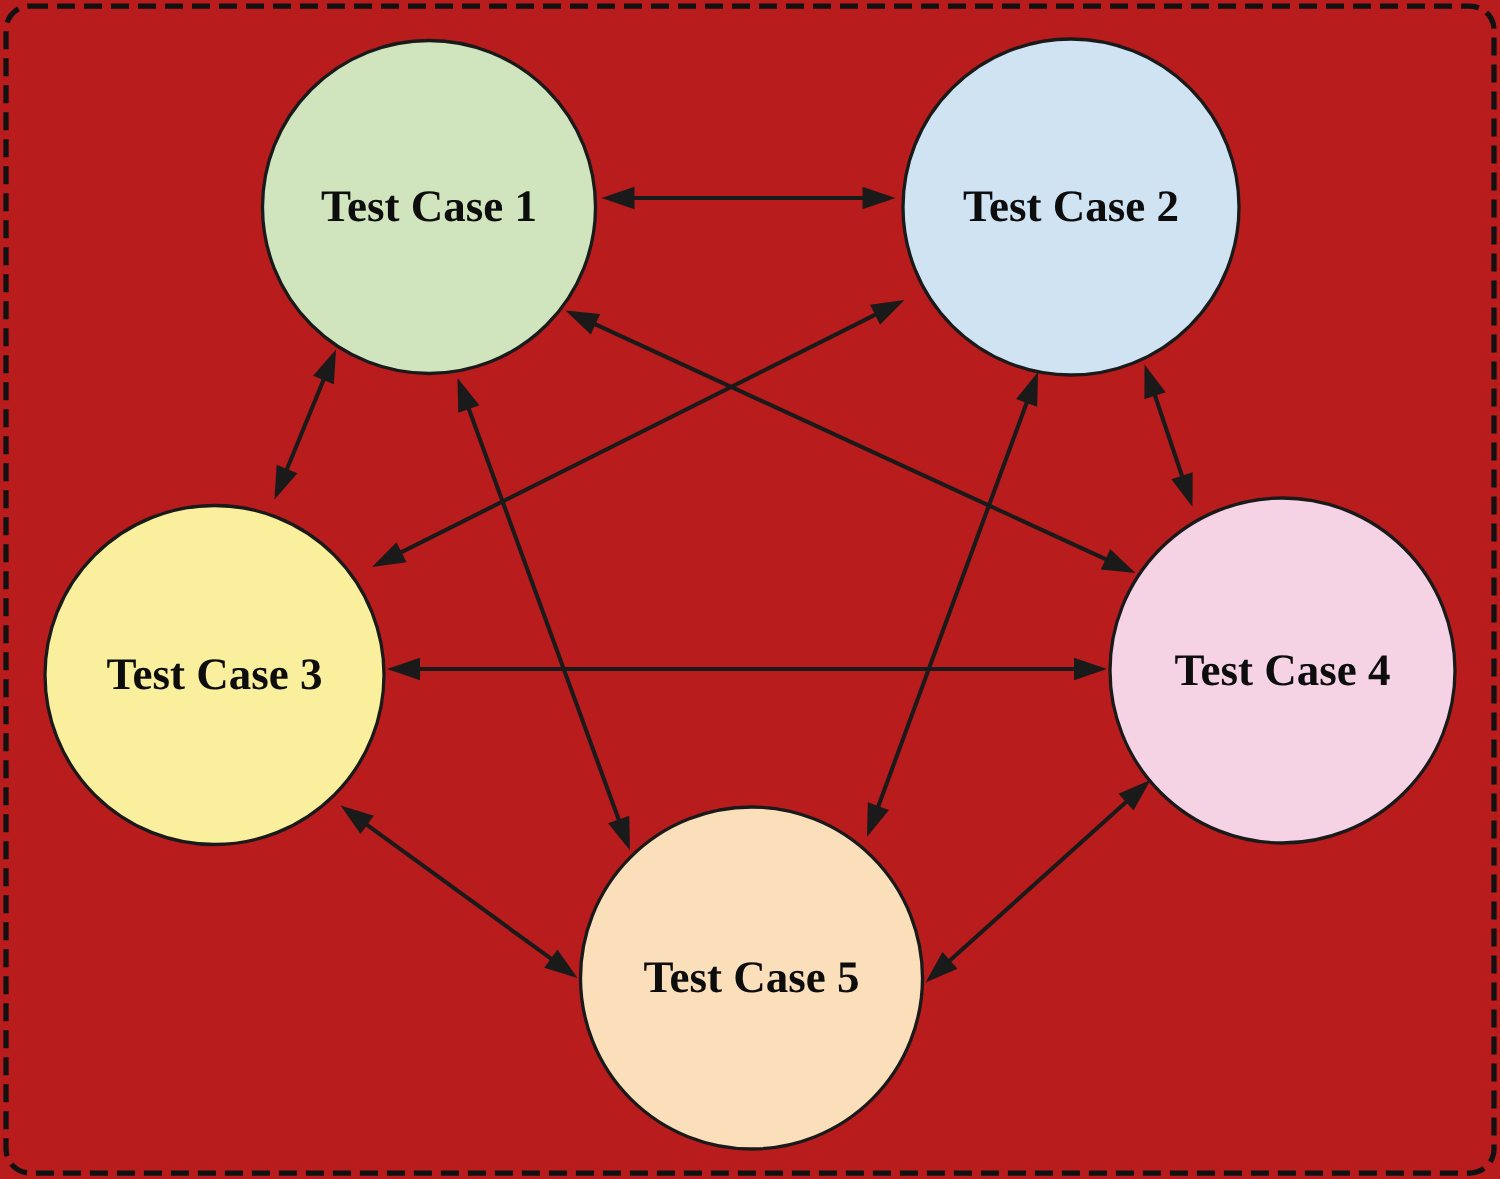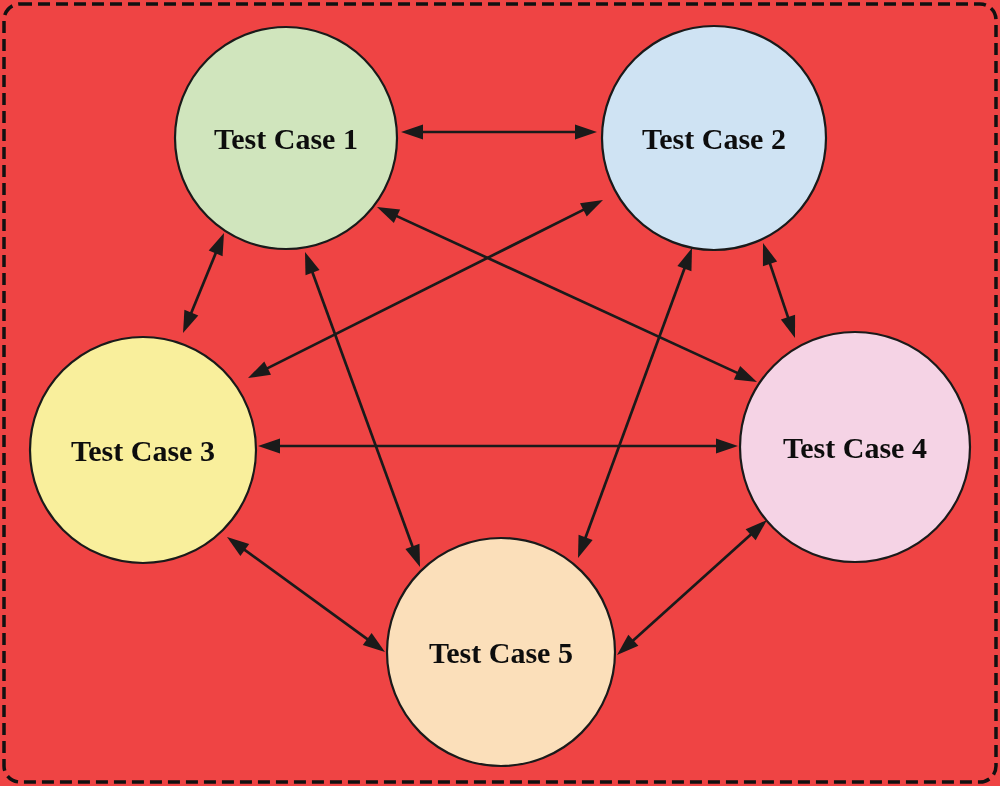--- a/index.html
+++ b/index.html
@@ -8,21 +8,21 @@
     background: #ffffff;
     width: 1000px;
     height: 786px;
     overflow: hidden;
     font-family: "Liberation Serif", serif;
   }
   .stage {
     position: relative;
     width: 1000px;
     height: 786px;
-    background: #ef4444;
+    background: #b91c1c;
   }
   svg.diagram {
     display: block;
     width: 1000px;
     height: 786px;
   }
   svg.diagram text.node-label {
     font-family: "Liberation Serif", "DejaVu Serif", serif;
     font-weight: 700;
     font-size: 30px;

